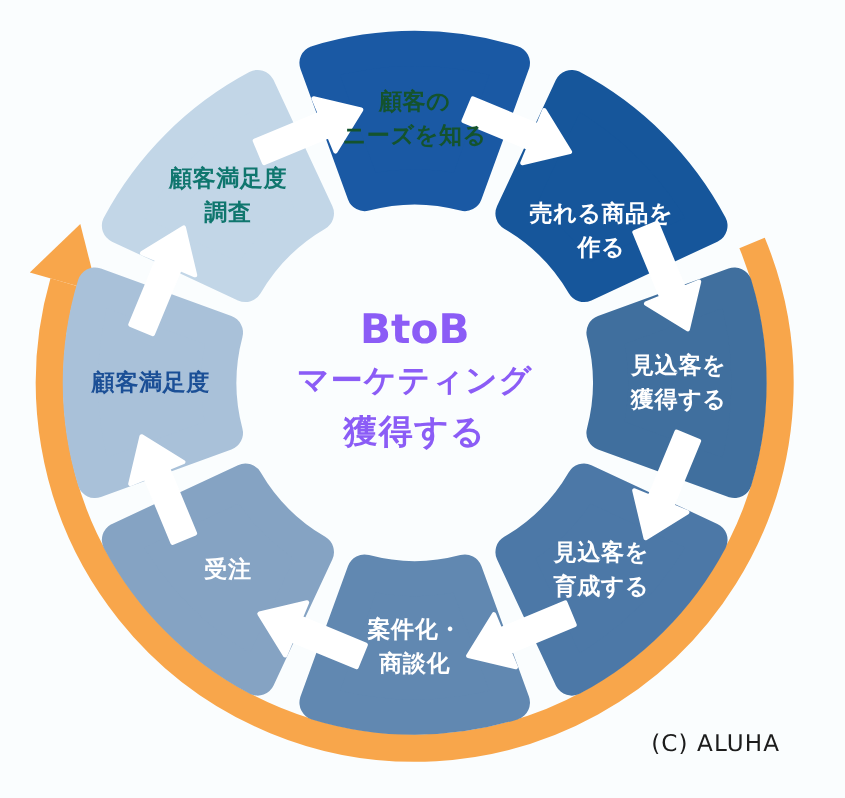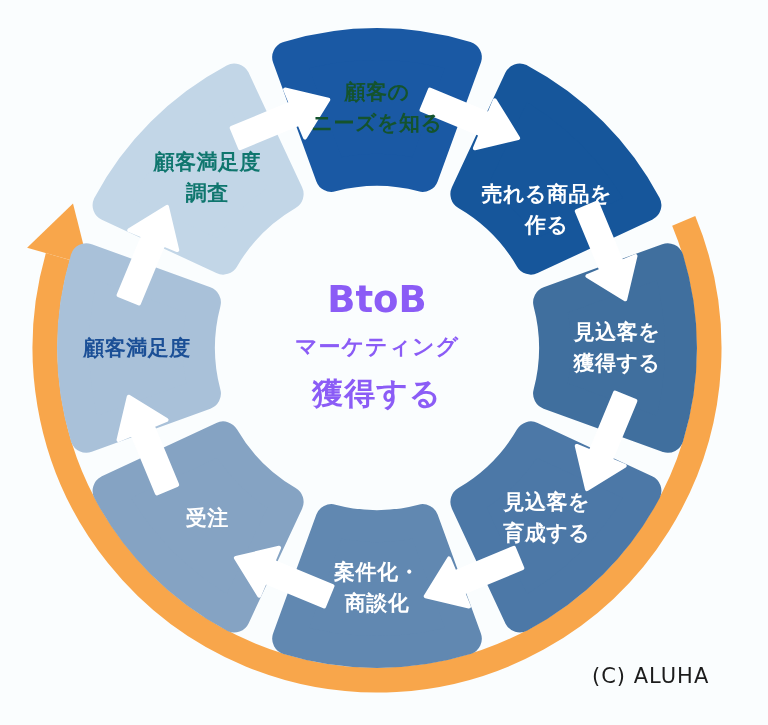--- a/index.html
+++ b/index.html
@@ -28,21 +28,21 @@
   .center-title{
     position:absolute;
     left:377px;top:346px;
     transform:translate(-50%,-50%);
     text-align:center;
     color:#8b5cf6;
     font-weight:bold;
     white-space:nowrap;
   }
   .center-title .l1{font-size:37px;line-height:47px;}
-  .center-title .l2{font-size:22px;line-height:47px;letter-spacing:1px;}
+  .center-title .l2{font-size:29px;line-height:47px;letter-spacing:1px;}
   .center-title .l3{font-size:31px;line-height:47px;letter-spacing:1px;}
   .credit{
     position:absolute;
     left:592px;top:664px;
     font-size:21px;
     color:#1c1c1c;
     letter-spacing:1px;
     text-align:right;
   }
 </style>

